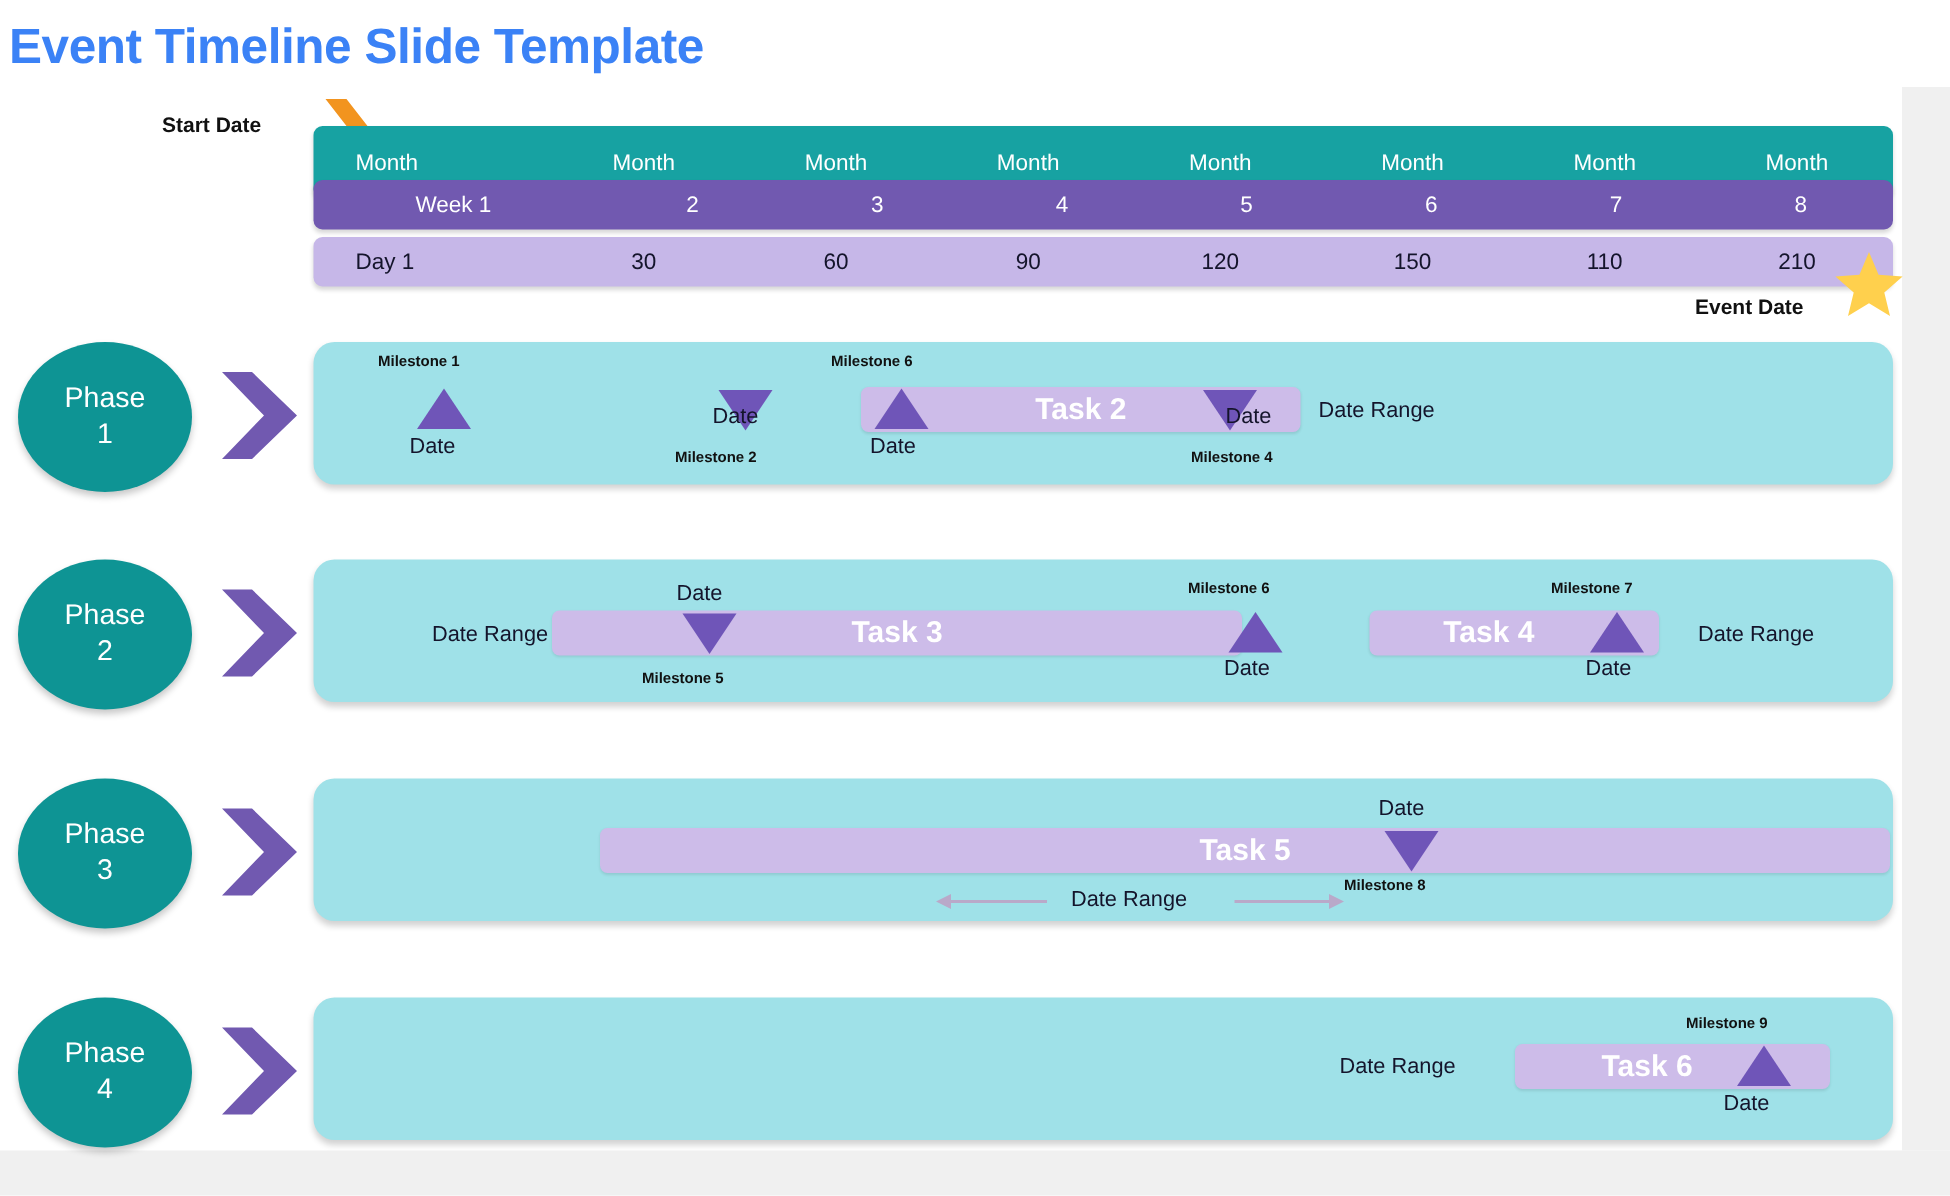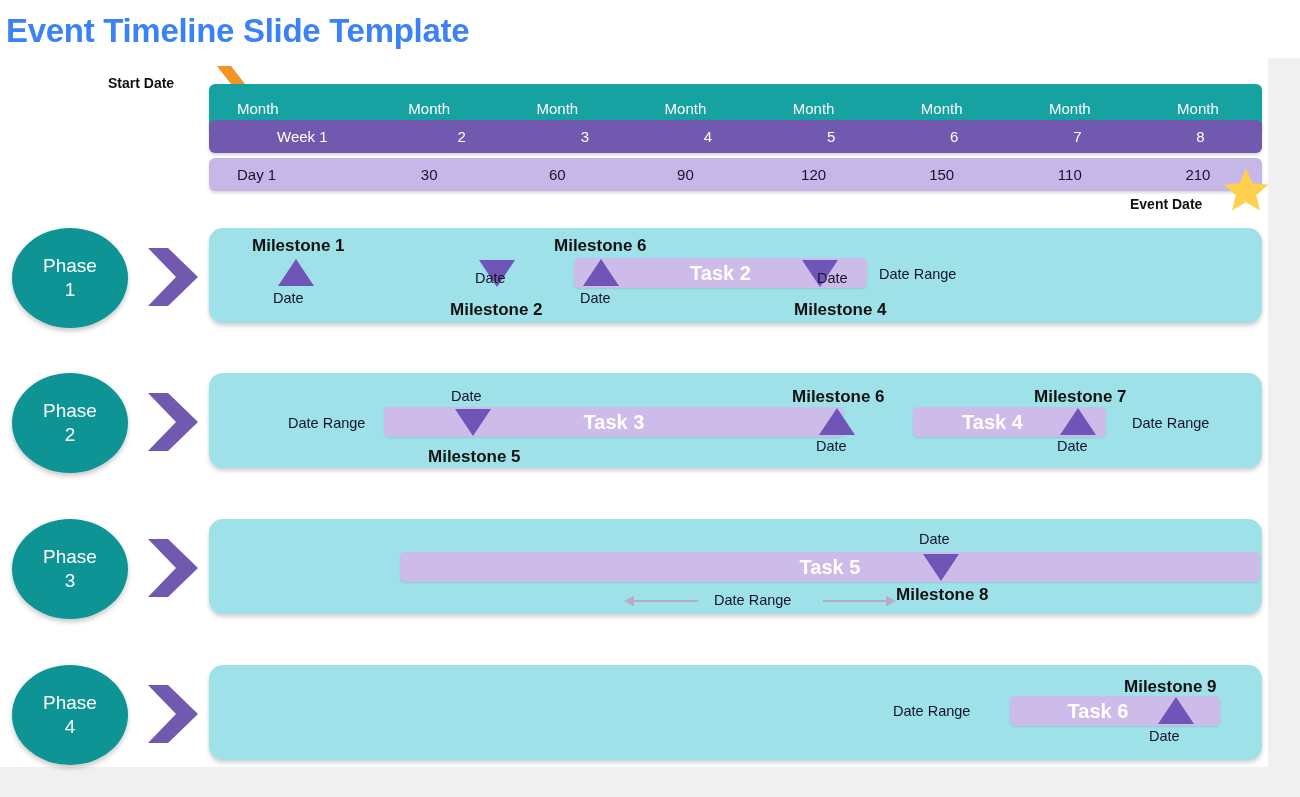--- a/index.html
+++ b/index.html
@@ -70,21 +70,21 @@
     box-shadow:0 1px 2px rgba(0,0,0,.10);
   }
   .bar-label{color:#ffffff;font-size:20px;font-weight:bold;white-space:nowrap;}
 
   
   .tri{position:absolute;width:0;height:0;}
   .tri-up{border-left:18px solid transparent;border-right:18px solid transparent;border-bottom:27px solid #6f55b8;}
   .tri-down{border-left:18px solid transparent;border-right:18px solid transparent;border-top:27px solid #6f55b8;}
 
   
-  .anno{position:absolute;white-space:nowrap;font-size:17px;color:#111111;}
+  .anno{position:absolute;white-space:nowrap;font-size:10px;color:#111111;}
   .anno.bold{font-weight:bold;}
   .anno.plain{font-size:14.5px;color:#14142b;}
 
   
   #dr3-line-left,#dr3-line-right{position:absolute;height:2px;background:#b9a9c9;}
   .dr-arrow{position:absolute;width:0;height:0;
             border-top:5px solid transparent;border-bottom:5px solid transparent;}
 </style>
 </head>
 <body>
@@ -174,21 +174,21 @@
 <div class="phase-row" style="top:373px">
   <div class="phase-circle" style="top:0">
     <span>Phase</span>
     <span>2</span>
   </div>
   <svg class="phase-chevron" style="top:18px" viewBox="0 0 56 62">
     <polygon points="2,2 22,2 52,31 22,60 2,60 30,31" fill="#7159b0"></polygon>
   </svg>
   <div class="phase-panel" style="top:0"></div>
 
-  <div class="bar" style="left:384px;top:34px;width:460px">
+  <div class="bar" style="left:368px;top:34px;width:460px">
     <span class="bar-label">Task 3</span>
   </div>
   <div class="bar" style="left:913px;top:34px;width:193px">
     <span class="bar-label" style="margin-right:34px">Task 4</span>
   </div>
 
   <div class="tri tri-down" style="left:455px;top:36px"></div>
   <div class="tri tri-up" style="left:819px;top:35px"></div>
   <div class="tri tri-up" style="left:1060px;top:35px"></div>
 

